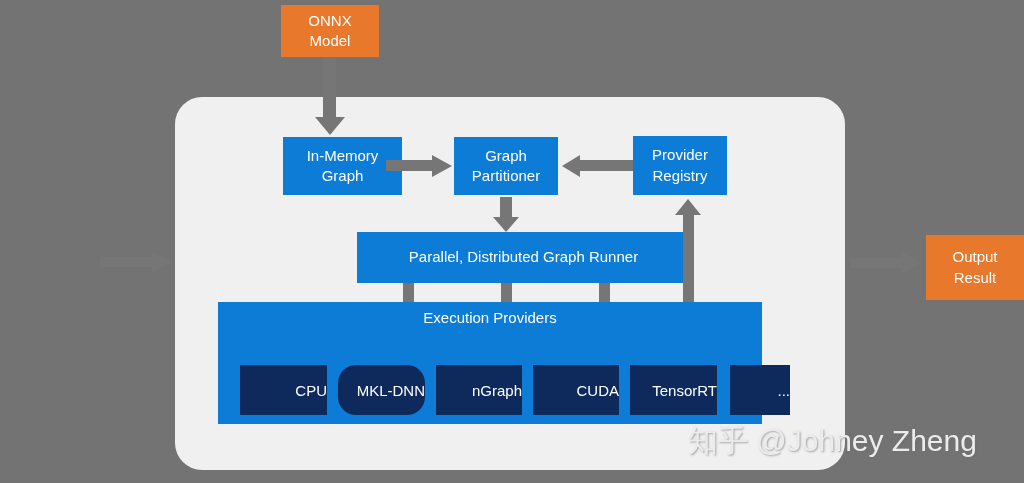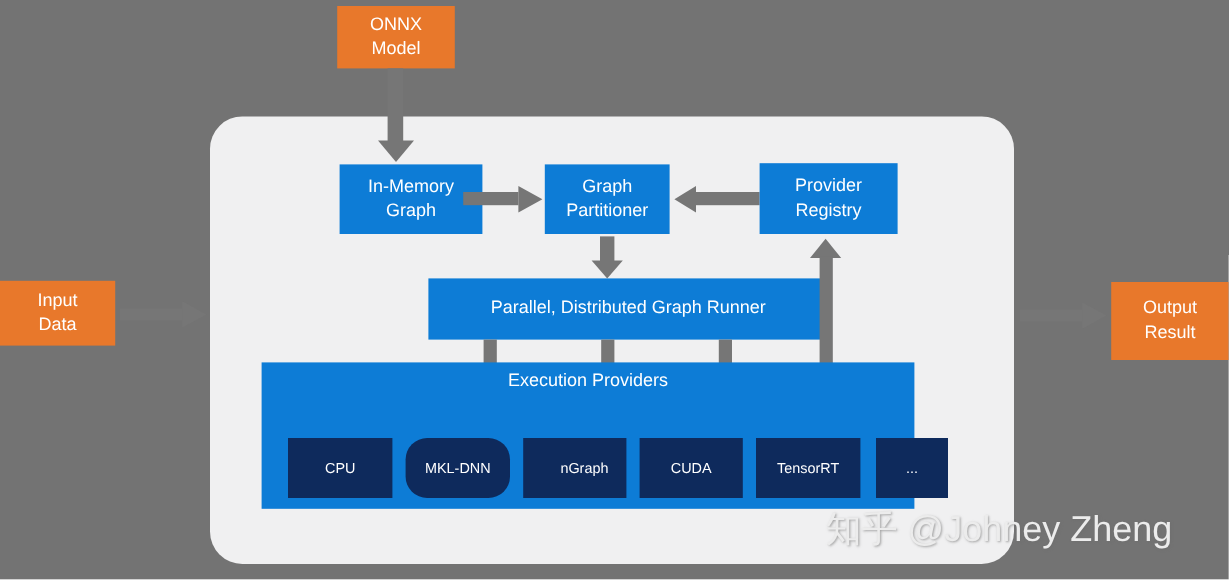--- a/index.html
+++ b/index.html
@@ -22,23 +22,23 @@
     text-align:center;
     color:#ffffff;
     font-size:15px;line-height:1.35;
     white-space:pre-line;
     box-sizing:border-box;
   }
   .box-orange{background:#e8782b;}
   .box-blue{background:#0d7cd6;}
   .chip{
     position:absolute;
-    display:flex;align-items:center;justify-content:center;
+    display:flex;align-items:center;justify-content:flex-end;
     background:#0e2a5c;color:#ffffff;
-    font-size:12px;
+    font-size:15px;
     box-sizing:border-box;
   }
   .ep-title{
     position:absolute;left:0;right:0;top:7px;
     text-align:center;color:#ffffff;font-size:15px;
   }
   .shaft{position:absolute;background:#767676;}
   .head{position:absolute;width:0;height:0;}
   .head-down{border-left:15px solid transparent;border-right:15px solid transparent;border-top:18px solid #767676;}
   .head-down-sm{border-left:13px solid transparent;border-right:13px solid transparent;border-top:15px solid #767676;}
@@ -83,21 +83,21 @@
   <div class="box box-blue" style="left:454px;top:137px;width:104px;height:58px;">
     <span>Graph
 Partitioner</span>
   </div>
 
   <div>
     <div class="head head-left" style="left:562px;top:155px;"></div>
     <div class="shaft" style="left:580px;top:160px;width:53px;height:11px;"></div>
   </div>
 
-  <div class="box box-blue" style="left:633px;top:136px;width:115px;height:59px;">
+  <div class="box box-blue" style="left:633px;top:136px;width:94px;height:59px;">
     <span>Provider
 Registry</span>
   </div>
 
   <div>
     <div class="shaft" style="left:500px;top:197px;width:12px;height:21px;"></div>
     <div class="head head-down-sm" style="left:493px;top:217px;"></div>
   </div>
 
   <div class="box box-blue" style="left:357px;top:232px;width:333px;height:51px;">
@@ -138,24 +138,20 @@
   <div class="chip" style="left:630px;top:365px;width:87px;height:50px;">
     <span>TensorRT</span>
   </div>
   <div class="chip" style="left:533px;top:365px;width:86px;height:50px;">
     <span>CUDA</span>
   </div>
   <div class="chip" style="left:730px;top:365px;width:60px;height:50px;">
     <span>...</span>
   </div>
 
-  <div class="box box-orange" style="left:0px;top:234px;width:96px;height:54px;">
-    <span>Input
-Data</span>
-  </div>
 
   <div>
     <div class="shaft" style="left:100px;top:257px;width:52px;height:10px;"></div>
     <div class="head head-right" style="left:152px;top:251px;"></div>
   </div>
 
   <div>
     <div class="shaft" style="left:850px;top:258px;width:52px;height:10px;"></div>
     <div class="head head-right" style="left:902px;top:252px;"></div>
   </div>

